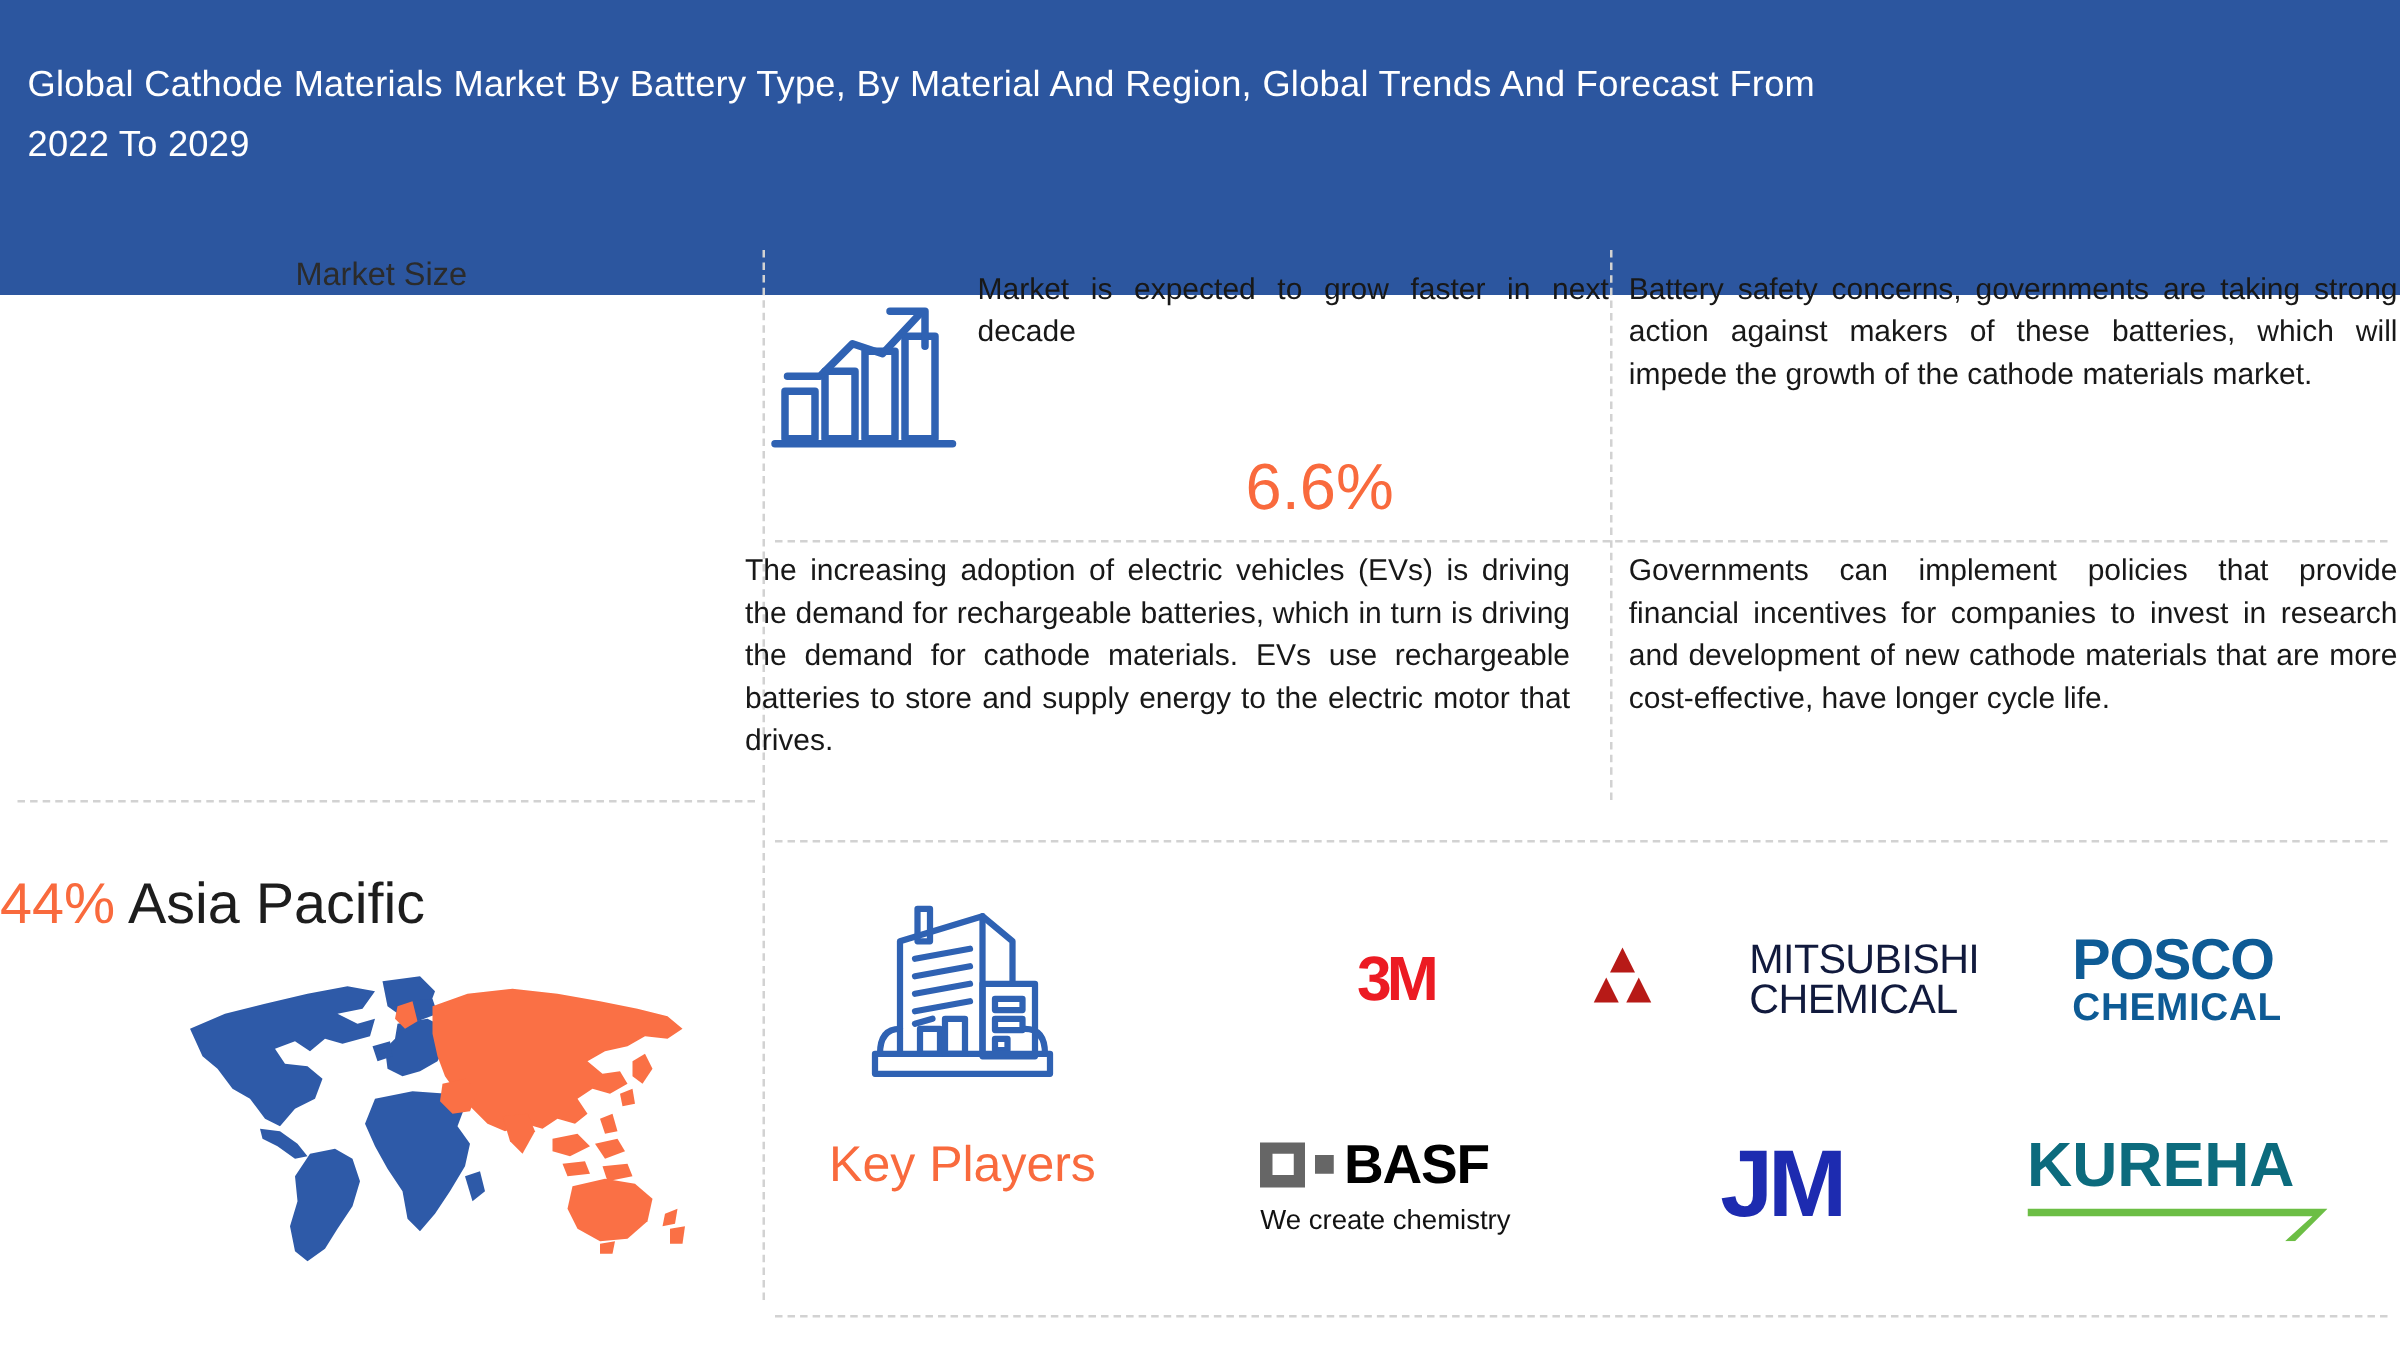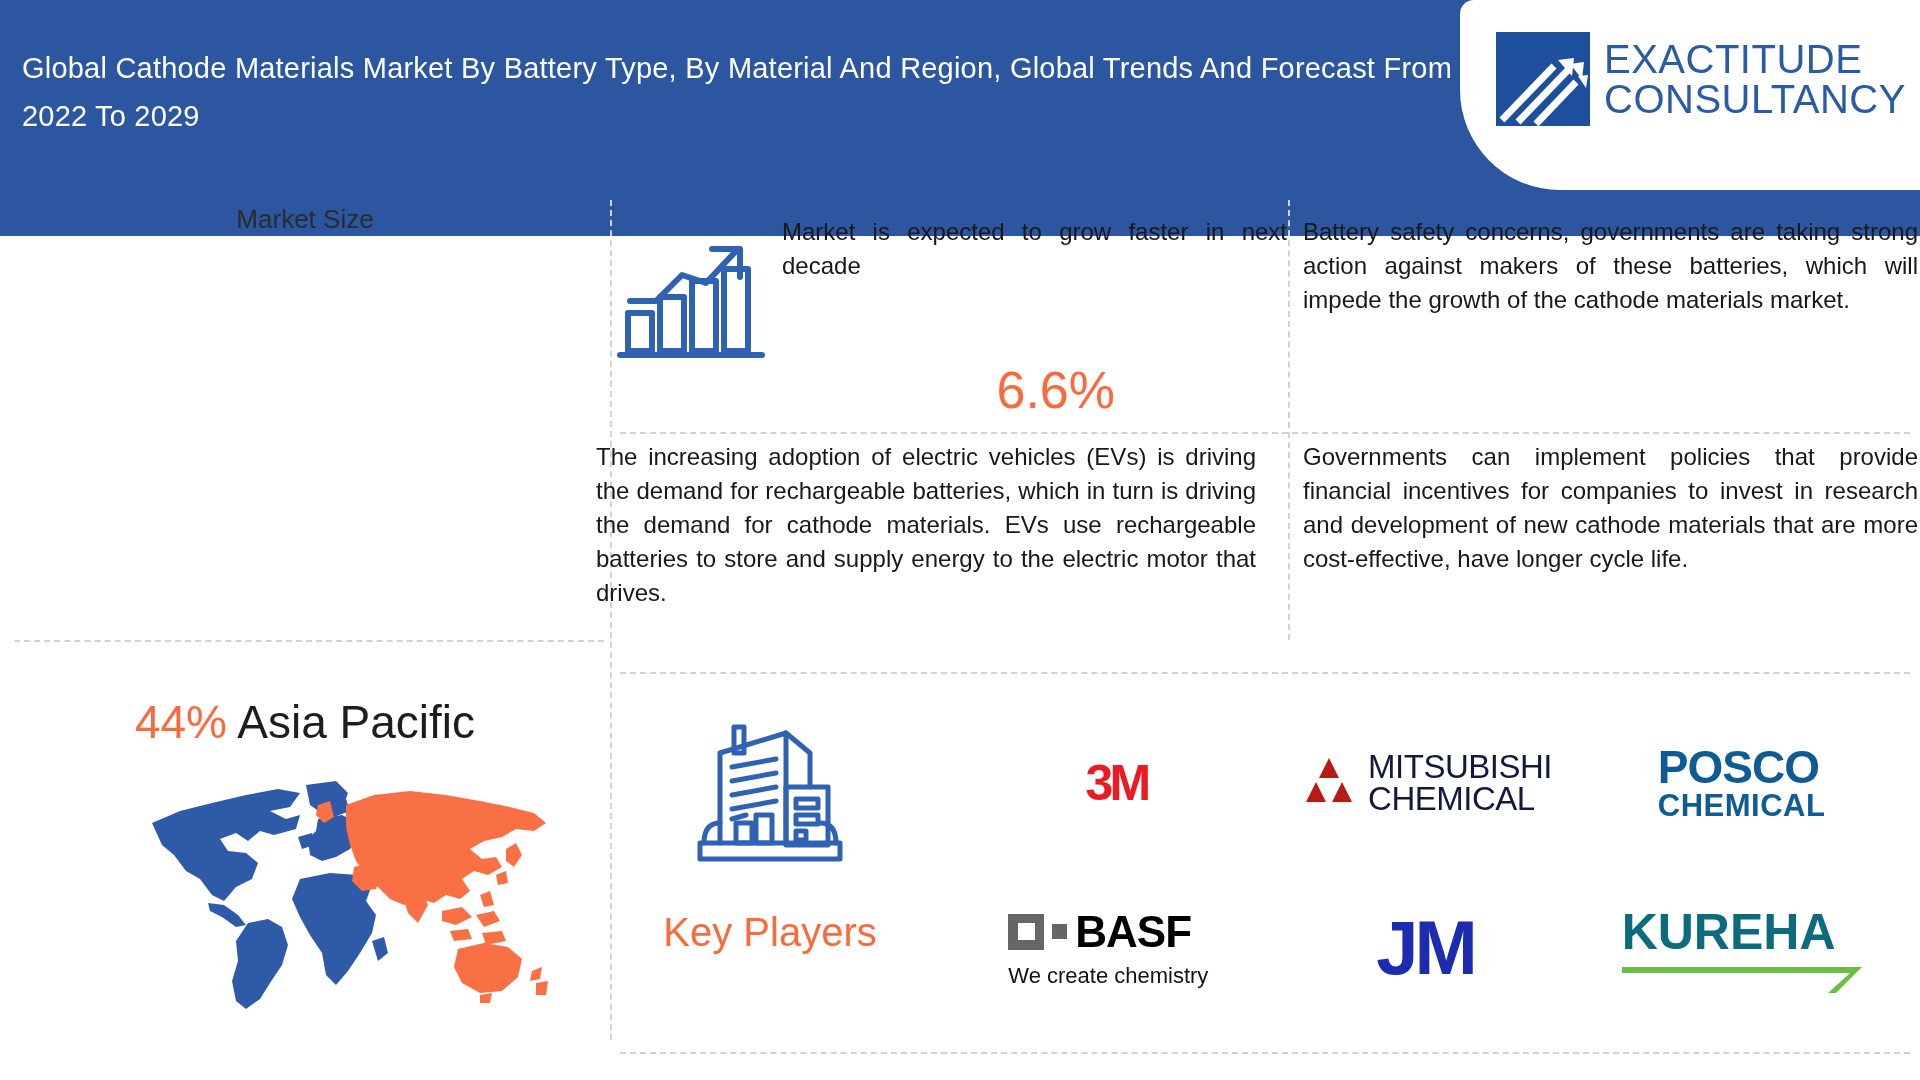--- a/index.html
+++ b/index.html
@@ -77,21 +77,21 @@
     position:absolute;left:755px;top:360px;width:360px;text-align:right;
     font-size:52px;color:#f96a3d;
   }
 
   .risk-text{position:absolute;left:1303px;top:215px;width:615px;}
   .ev-text{position:absolute;left:596px;top:440px;width:660px;}
   .policy-text{position:absolute;left:1303px;top:440px;width:615px;}
 
   
   .region-line{
-    position:absolute;left:0px;top:695px;width:610px;text-align:center;
+    position:absolute;left:0px;top:695px;width:610px;
     font-size:46px;white-space:nowrap;
   }
   .region-pct{color:#f96a3d;}
   .region-name{color:#1d1d1d;}
   .map-wrap{position:absolute;left:150px;top:775px;width:420px;height:245px;}
   .map-wrap svg{width:100%;height:100%;}
 
   
   .kp-icon{position:absolute;left:690px;top:715px;width:160px;height:165px;}
   .kp-label{
@@ -103,21 +103,21 @@
     position:absolute;left:950px;top:700px;width:950px;height:330px;
     display:grid;grid-template-columns:repeat(3,1fr);grid-template-rows:repeat(2,1fr);
     align-items:center;justify-items:center;
   }
   .brand{display:flex;align-items:center;justify-content:center;height:100%;width:100%;}
 
   
   .b-3m{font-size:50px;font-weight:bold;color:#ec1b23;letter-spacing:-4px;
         font-family:"Liberation Sans", sans-serif;margin-left:16px;}
   
-  .b-mitsu{display:flex;align-items:center;gap:8px;}
+  .b-mitsu{display:flex;align-items:center;gap:8px;justify-content:space-between;}
   .mitsu-words{display:flex;flex-direction:column;line-height:0.96;}
   .mitsu-words .w1{font-size:33px;color:#111a3d;letter-spacing:-0.5px;}
   .mitsu-words .w2{font-size:33px;color:#111a3d;letter-spacing:-0.5px;}
   
   .b-posco{display:flex;flex-direction:column;line-height:1.0;align-items:flex-start;}
   .b-posco .p1{font-size:46px;font-weight:bold;color:#0e5b95;letter-spacing:-1px;}
   .b-posco .p2{font-size:31px;font-weight:bold;color:#0e5b95;letter-spacing:0.5px;align-self:flex-end;}
   
   .b-basf{display:flex;flex-direction:column;align-items:flex-start;}
   .basf-top{display:flex;align-items:center;gap:8px;}
@@ -132,41 +132,20 @@
   .b-kureha{display:flex;flex-direction:column;align-items:stretch;}
   .kureha-word{font-size:50px;font-weight:bold;color:#0c6b7d;letter-spacing:0px;}
   .kureha-bar{width:100%;height:30px;position:relative;margin-top:2px;}
 </style>
 </head>
 <body>
 
 <div class="header">
   <div class="header-title">Global Cathode Materials Market By Battery Type, By Material And Region, Global Trends And Forecast From 2022 To 2029</div>
 
-  <div class="logo-card">
-    <div class="logo-inner">
-      <div class="logo-mark">
-        <svg viewBox="0 0 94 94" width="94" height="94" aria-hidden="true">
-          <rect x="0" y="0" width="94" height="94" fill="#1d4f9c"></rect>
-          <g fill="none" stroke="#ffffff" stroke-width="7">
-            <line x1="6" y1="88" x2="58" y2="34"></line>
-            <line x1="22" y1="90" x2="72" y2="38"></line>
-            <line x1="40" y1="92" x2="80" y2="50"></line>
-          </g>
-          <polygon points="62,28 78,26 76,44" fill="#ffffff"></polygon>
-          <polygon points="74,32 88,30 86,47" fill="#ffffff"></polygon>
-          <polygon points="82,44 92,43 90,56" fill="#ffffff"></polygon>
-        </svg>
-      </div>
-      <div class="logo-words">
-        <span class="l1">EXACTITUDE</span>
-        <span class="l2">CONSULTANCY</span>
-      </div>
-    </div>
-  </div>
 </div>
 
 <div class="dash-h" style="left:14px;top:640px;width:590px;"></div>
 <div class="dash-v" style="left:610px;top:200px;height:840px;"></div>
 <div class="dash-v" style="left:1288px;top:200px;height:440px;"></div>
 <div class="dash-h" style="left:620px;top:432px;width:1290px;"></div>
 <div class="dash-h" style="left:620px;top:672px;width:1290px;"></div>
 <div class="dash-h" style="left:620px;top:1052px;width:1290px;"></div>
 
 <div class="chart-panel">

